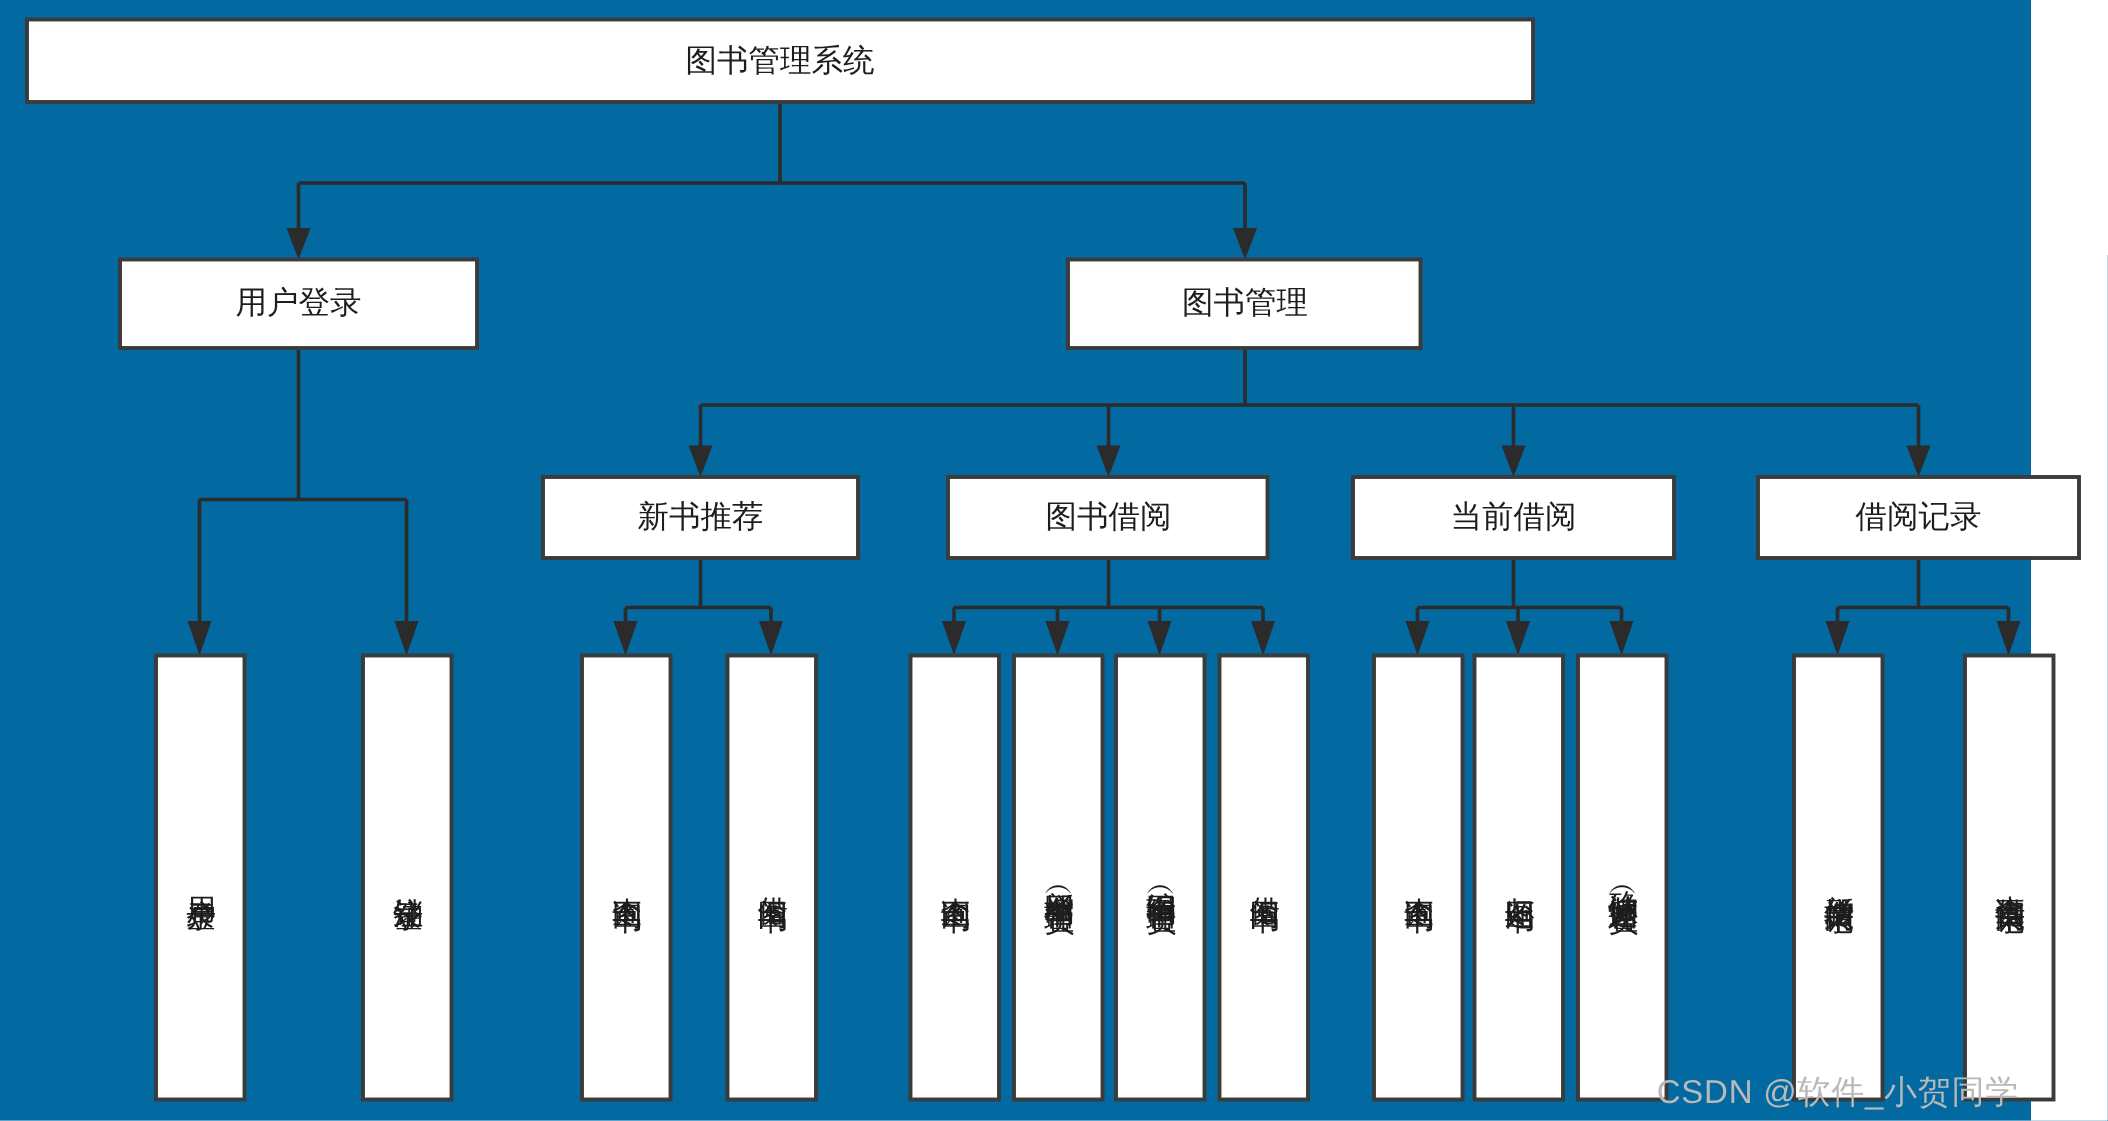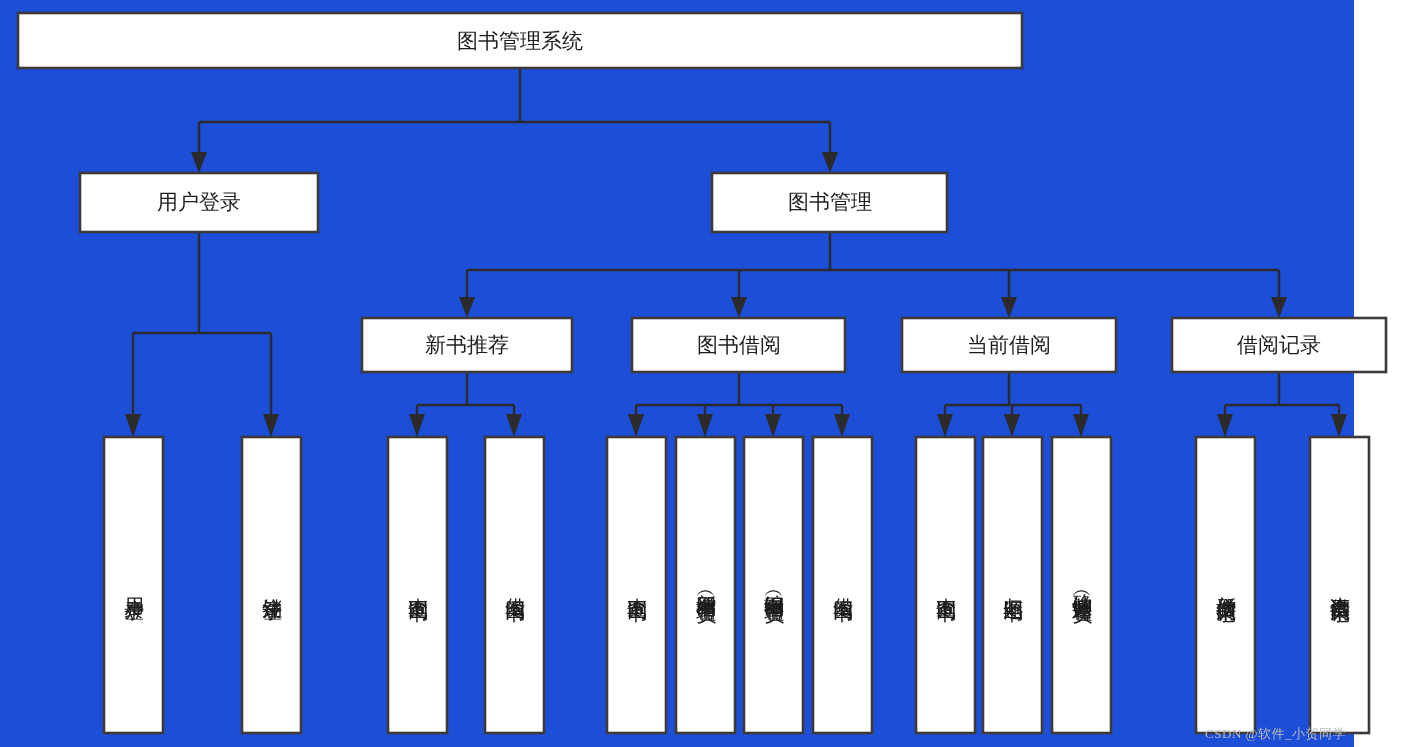--- a/index.html
+++ b/index.html
@@ -11,21 +11,21 @@
     width: 1405px;
     height: 747px;
     font-family: "Liberation Sans", "DejaVu Sans", sans-serif;
     overflow: hidden;
     position: relative;
   }
   #diagram-root {
     position: relative;
     width: 1354px;
     height: 747px;
-    background: #1d4ed8;
+    background: #0369a1;
   }
   svg.diagram-canvas {
     position: absolute;
     left: 0;
     top: 0;
     width: 1405px;
     height: 747px;
   }
   .node-rect {
     fill: #ffffff;
@@ -55,23 +55,23 @@
     font-size: 20px;
     writing-mode: vertical-rl;
     text-orientation: upright;
     letter-spacing: 1.5px;
     dominant-baseline: middle;
   }
   .watermark {
     position: absolute;
     right: 8px;
     bottom: 4px;
-    font-size: 13px;
+    font-size: 22px;
     color: #b9b9b9;
-    font-family: Liberation Serif, serif;
+    font-family: Liberation Sans, sans-serif;
     letter-spacing: 0.5px;
     white-space: nowrap;
     pointer-events: none;
   }
 </style>
 </head>
 <body>
 
 <div id="diagram-root">
 

